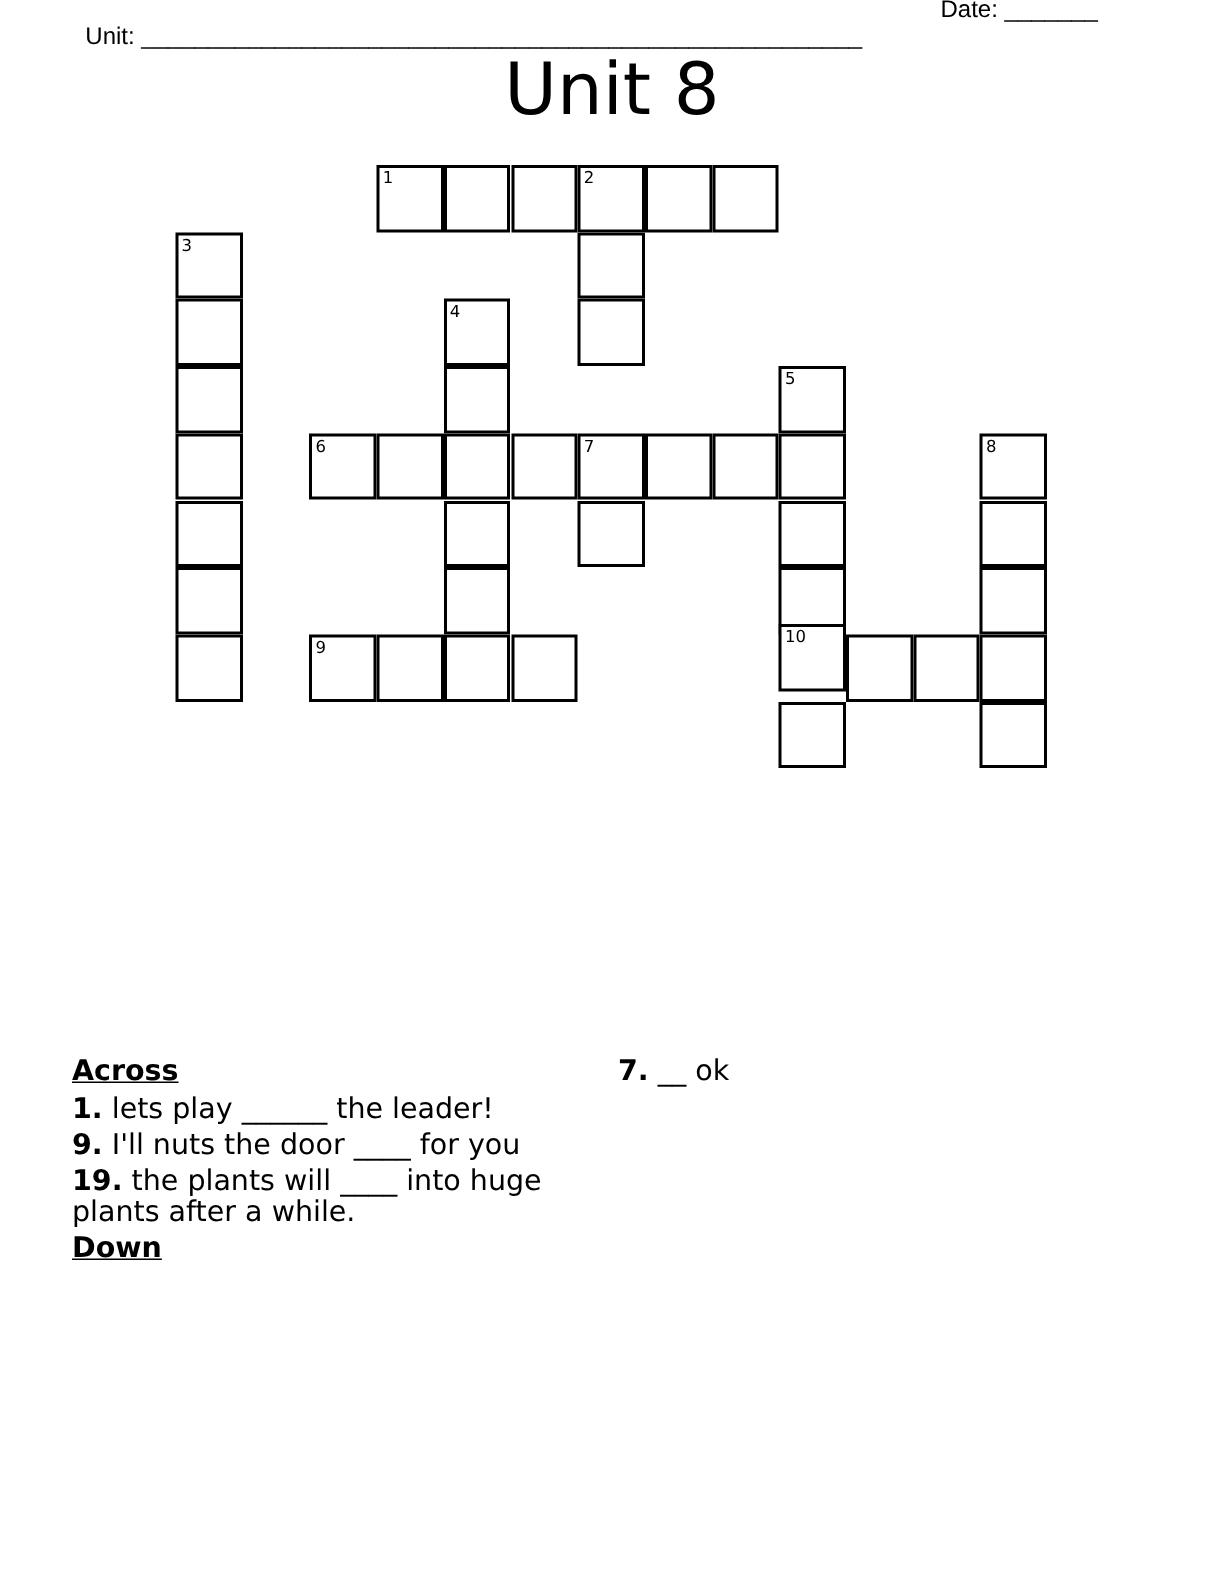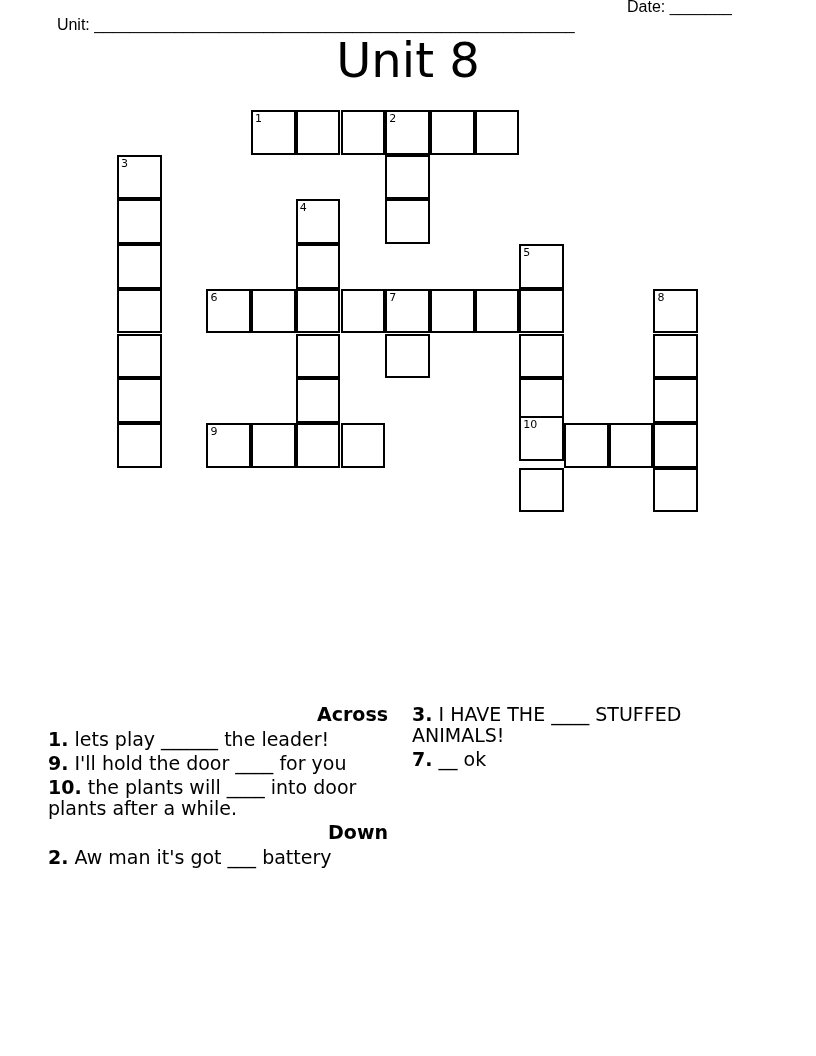--- a/index.html
+++ b/index.html
@@ -6,21 +6,21 @@
   body { width:816px; height:1056px; position:relative; overflow:hidden; color:#000; }
   .header { position:absolute; top:-2px; left:48px; font-family:"Liberation Sans", sans-serif; font-size:16px; white-space:pre; }
   .header .date { position:absolute; left:579px; top:0; white-space:pre; }
   .title { position:absolute; top:32px; left:0; width:816px; text-align:center; font-family:"DejaVu Sans", sans-serif; font-size:48px; font-weight:normal; }
   .grid { position:absolute; left:0; top:0; width:816px; height:600px; }
   .cell { position:absolute; width:44.7px; height:44.7px; box-sizing:border-box; border:2px solid #000; background:#fff; }
   .num { position:absolute; left:2px; top:1px; font-family:"DejaVu Sans", sans-serif; font-size:11px; line-height:11px; }
   .clues { position:absolute; font-family:"DejaVu Sans", sans-serif; font-size:19px; line-height:21px; }
   .clues.left { left:48px; top:704px; width:340px; }
   .clues.right { left:412px; top:704px; width:340px; }
-  .sec { font-weight:bold; margin-bottom:4px;text-align:right; }
+  .sec { font-weight:bold; text-decoration:underline; margin-bottom:4px; }
   .clue { margin-bottom:3px; }
   .clue b { font-weight:bold; }
 </style>
 </head>
 <body>
 
 <div class="header">
   <span>Unit: ______________________________________________________</span>
   <span class="date">Date: _______</span>
 </div>
@@ -90,22 +90,20 @@
     <div class="cell" style="left: 251.1px; top: 422.9px;"></div>
     <div class="cell" style="left: 295.8px; top: 422.9px;"></div>
     <div class="cell" style="left: 340.5px; top: 422.9px;"></div>
     <div class="cell" style="left: 564px; top: 422.9px;"></div>
     <div class="cell" style="left: 608.7px; top: 422.9px;"></div>
   </div>
 
 <div class="clues left">
   <div class="sec">Across</div>
   <div class="clue"><b>1.</b><span> lets play ______ the leader!</span></div>
-  <div class="clue"><b>9.</b><span> I'll hold the door ____ for you</span></div>
-  <div class="clue"><b>10.</b><span> the plants will ____ into door plants after a while.</span></div>
+  <div class="clue"><b>9.</b><span> I'll nuts the door ____ for you</span></div>
+  <div class="clue"><b>19.</b><span> the plants will ____ into huge plants after a while.</span></div>
   <div class="sec">Down</div>
-  <div class="clue"><b>2.</b><span> Aw man it's got ___ battery</span></div>
 </div>
 
 <div class="clues right">
-  <div class="clue"><b>3.</b><span> I HAVE THE ____ STUFFED ANIMALS!</span></div>
   <div class="clue"><b>7.</b><span> __ ok</span></div>
 </div>
 
 </body></html>

